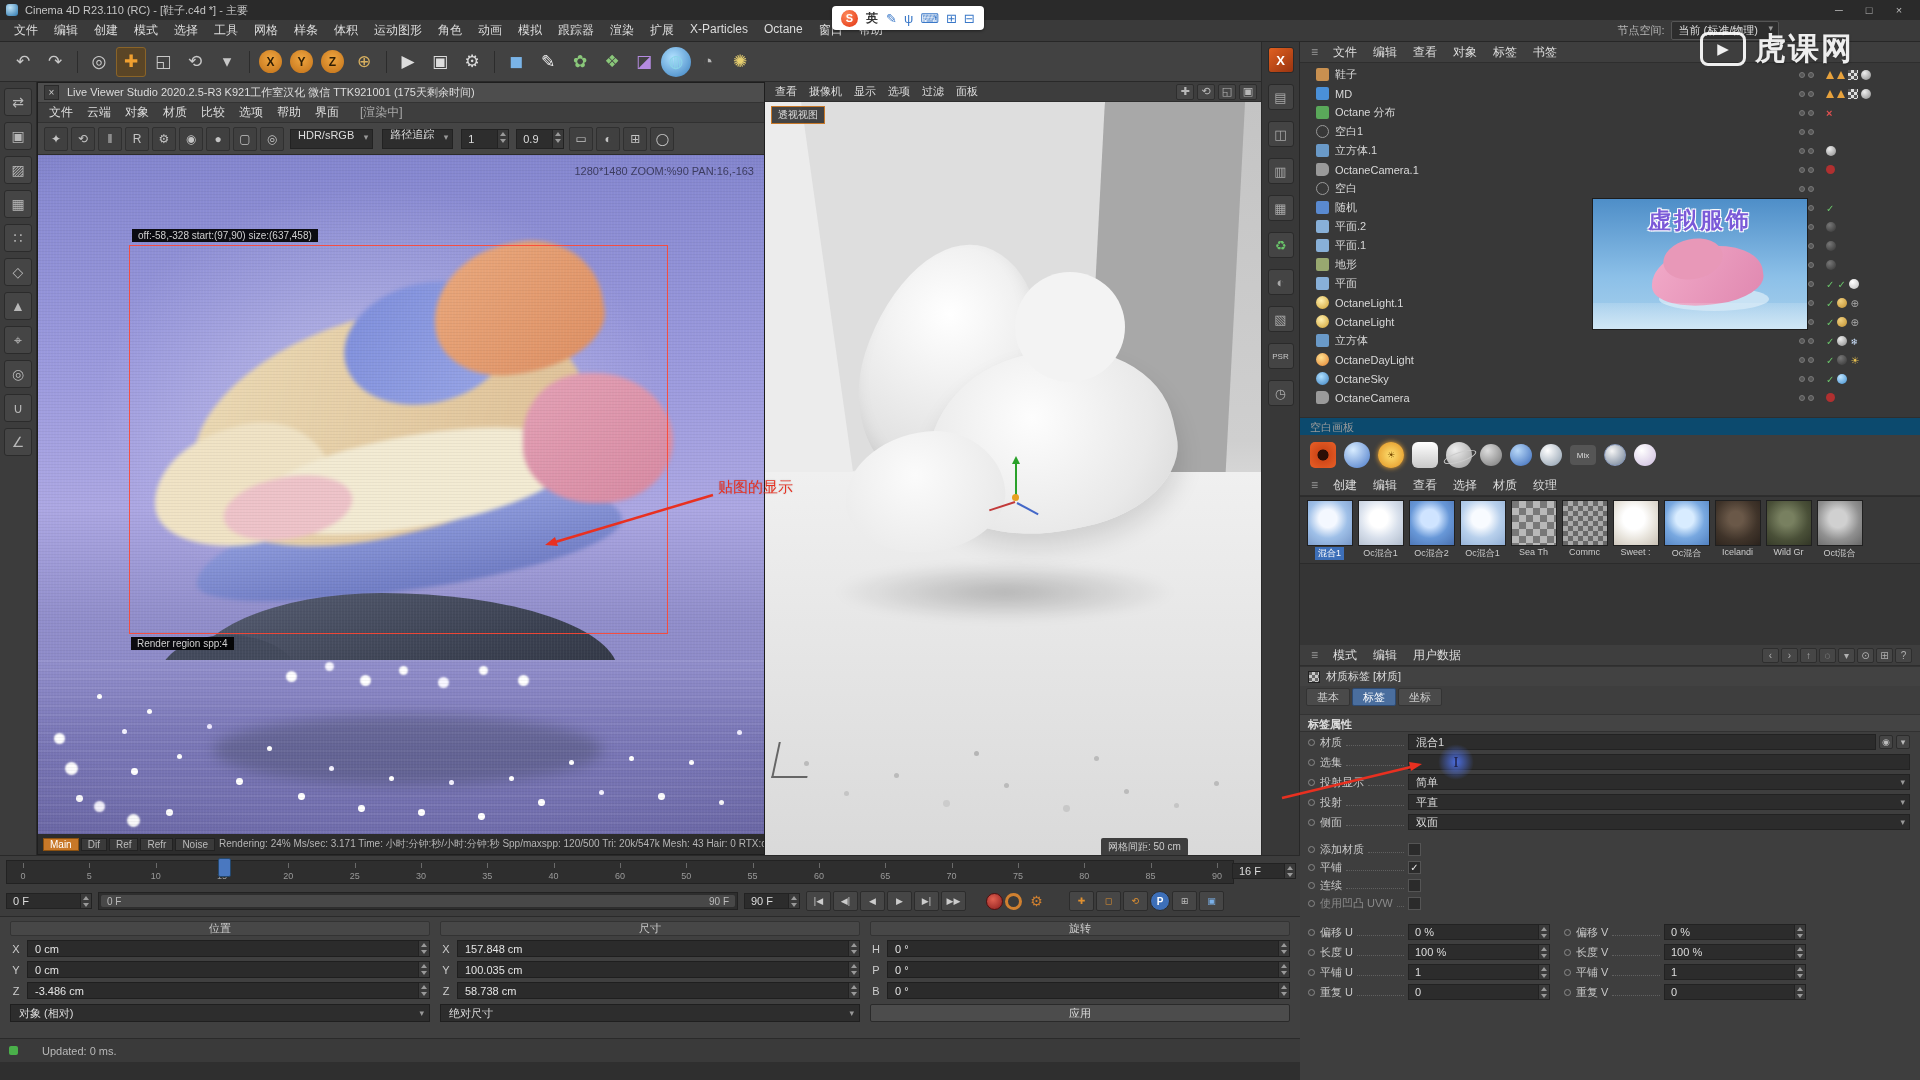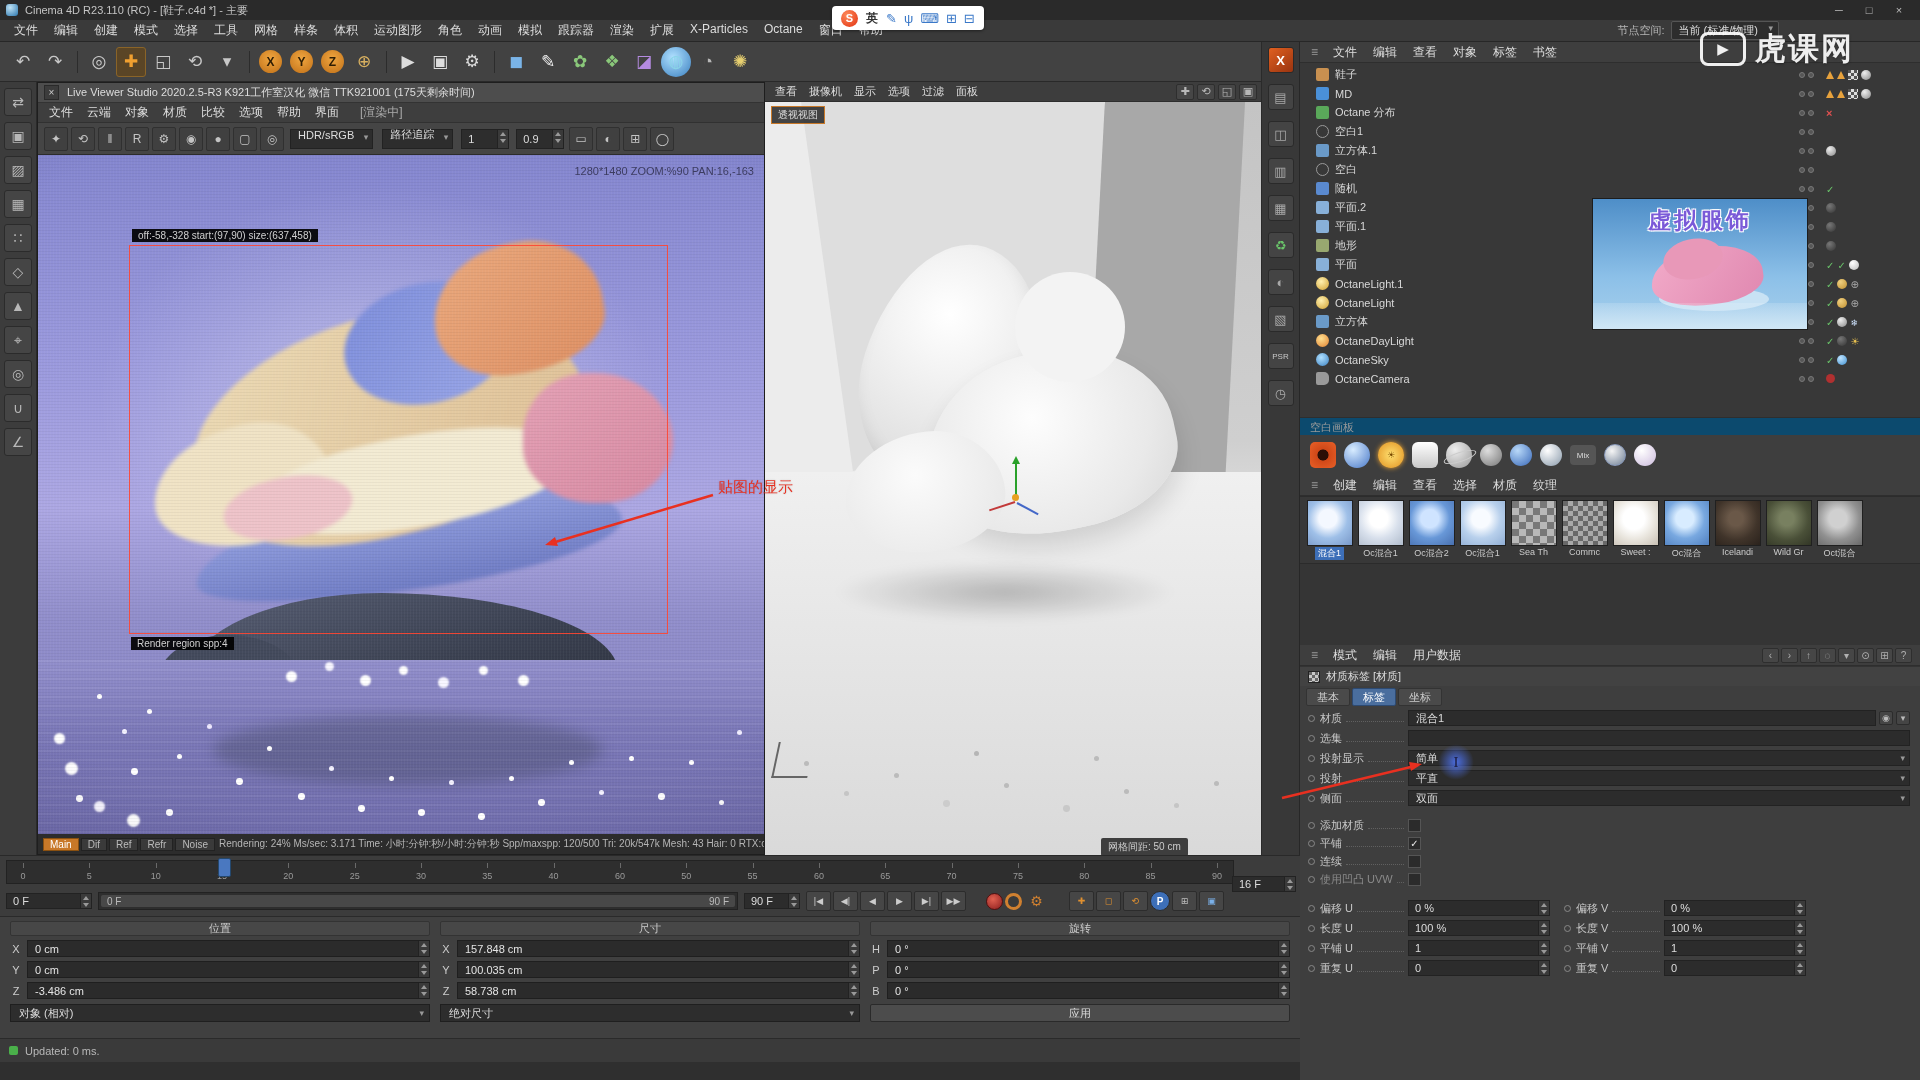--- a/index.html
+++ b/index.html
@@ -211,21 +211,21 @@
 .spin::before{content:"";position:absolute;top:2px;left:2px;border-left:3px solid transparent;border-right:3px solid transparent;border-bottom:4px solid #999}
 .spin::after{content:"";position:absolute;top:9px;left:2px;border-left:3px solid transparent;border-right:3px solid transparent;border-top:4px solid #999}
 .uvgap{width:14px;flex:none}
 
 
 #timeline{position:absolute;left:0;top:855px;width:1300px;height:61px;background:#3c3c3c;border-top:1px solid #292929}
 #ruler{position:absolute;left:6px;top:4px;width:1228px;height:24px;background:#2e2e2e;border:1px solid #222;display:flex;justify-content:space-between;align-items:flex-end;padding:0 10px 2px 10px}
 .tick{position:relative;min-width:12px;text-align:center;font-size:9px;color:#9a9a9a}
 .tick::before{content:"";position:absolute;left:50%;top:-8px;height:5px;border-left:1px solid #6a6a6a}
 #cf-marker{position:absolute;left:218px;top:2px;width:13px;height:19px;background:#4a78c0;border:1px solid #24486e;border-radius:2px}
-#cf-field{position:absolute;right:4px;top:20px;width:64px}
+#cf-field{position:absolute;right:4px;top:7px;width:64px}
 #tl-row{position:absolute;left:6px;top:34px;width:1290px;height:22px;display:flex;align-items:center;gap:6px}
 #tl-start{width:86px}
 #tl-slider{width:640px;height:18px;background:#2e2e2e;border:1px solid #222;position:relative;display:flex;align-items:center;justify-content:space-between;padding:0 8px;font-size:10px;color:#bbb}
 #tl-slider::before{content:"";position:absolute;left:2px;right:2px;top:2px;bottom:2px;background:#484848;border-radius:2px}
 #tl-slider span{position:relative}
 #tl-end{width:56px}
 .pbtn{width:25px;height:20px;display:flex;align-items:center;justify-content:center;background:#464646;border:1px solid #2c2c2c;border-radius:2px;font-size:9px;color:#ccc;flex:none}
 #tl-transport,#tl-record,#tl-toggles{display:flex;gap:2px;align-items:center}
 #tl-record{margin-left:14px}
 #tl-toggles{margin-left:14px}
@@ -242,21 +242,21 @@
 .cghead{text-align:center;font-size:11px;color:#ccc;height:15px;background:#474747;border:1px solid #333;border-radius:2px;line-height:13px}
 .crow{display:flex;align-items:center;gap:5px;margin-top:4px;font-size:11px}
 .caxis{width:12px;text-align:center;color:#ccc;flex:none}
 .cfield{flex:1;height:17px;background:#2b2b2b;border:1px solid #1f1f1f;display:flex;align-items:center;padding:0 14px 0 7px;font-size:11px;color:#e4e4e4;position:relative}
 .cbottom{margin-top:5px;height:18px}
 .cdd{height:18px;background:#2d2d2d;border:1px solid #1f1f1f;display:flex;align-items:center;padding:0 18px 0 8px;font-size:11px;color:#ddd;position:relative}
 .cdd::after{content:"▾";position:absolute;right:5px;top:3px;color:#999;font-size:9px}
 .capply{height:18px;background:#4c4c4c;border:1px solid #2a2a2a;text-align:center;font-size:11px;color:#ddd;border-radius:2px;line-height:16px}
 
 
-#statusbar{position:absolute;left:0;top:1038px;width:1300px;height:24px;background:#3a3a3a;border-top:1px solid #2a2a2a;display:flex;align-items:center;gap:7px;padding:0 9px;font-size:11px;color:#b8b8b8}
+#statusbar{position:absolute;left:0;top:1038px;width:1300px;height:24px;background:#3a3a3a;border-top:1px solid #2a2a2a;display:flex;align-items:center;gap:24px;padding:0 9px;font-size:11px;color:#b8b8b8}
 .sb-dot{width:9px;height:9px;background:#4ab04a;border-radius:2px}
 
 
 #ime{position:absolute;left:832px;top:6px;height:24px;background:#fff;border-radius:4px;display:flex;align-items:center;gap:8px;padding:0 9px;box-shadow:0 1px 3px rgba(0,0,0,.45);z-index:60;font-size:12px;color:#444}
 .ime-s{width:17px;height:17px;border-radius:50%;background:radial-gradient(circle at 35% 30%,#ff8a5a,#e03010);color:#fff;font-weight:bold;display:flex;align-items:center;justify-content:center;font-size:11px}
 .ime-ic{color:#3a78c8;font-size:13px}
 #watermark{position:absolute;left:1700px;top:28px;display:flex;align-items:center;gap:9px;color:rgba(255,255,255,.92);z-index:55}
 .wm-ico{width:46px;height:34px;border:3px solid rgba(255,255,255,.92);border-radius:8px;display:flex;align-items:center;justify-content:center;font-size:15px}
 .wm-text{font-size:31px;font-weight:bold;letter-spacing:2px;text-shadow:0 1px 3px rgba(0,0,0,.35)}
 .anno-text{position:absolute;left:718px;top:478px;color:#e83020;font-size:15px;font-weight:normal;z-index:70;text-shadow:0 0 2px rgba(0,0,0,.2)}
@@ -566,20 +566,31 @@
         <span>立方体.1</span>
         <span class="obj-dots">
           <i></i>
           <i></i>
         </span>
         <span class="obj-badges">
           <i class="b-mat"></i>
         </span>
       </div>
 
+      <div class="obj-row">
+        <span class="obj-icon i-camera"></span>
+        <span>OctaneCamera.1</span>
+        <span class="obj-dots">
+          <i></i>
+          <i></i>
+        </span>
+        <span class="obj-badges">
+          <i class="b-camred"></i>
+        </span>
+      </div>
 
       <div class="obj-row">
         <span class="obj-icon i-null"></span>
         <span>空白</span>
         <span class="obj-dots">
           <i></i>
           <i></i>
         </span>
         <span class="obj-badges"></span>
       </div>
@@ -835,20 +846,21 @@
   <div id="attr-title">
     <span class="tag-ico"></span>
     <span>材质标签 [材质]</span>
   </div>
   <div id="attr-tabs">
 
   <span class="atab">基本</span>
       <span class="atab active">标签</span>
       <span class="atab">坐标</span>
     </div>
+  <div class="asec">标签属性</div>
 
   <div class="arow">
     <span class="knob"></span>
     <span class="lhead">
         <span class="t">材质</span>
         <i class="dots"></i>
       </span>
     <span class="actrl">
         <span>混合1</span>
       </span>

